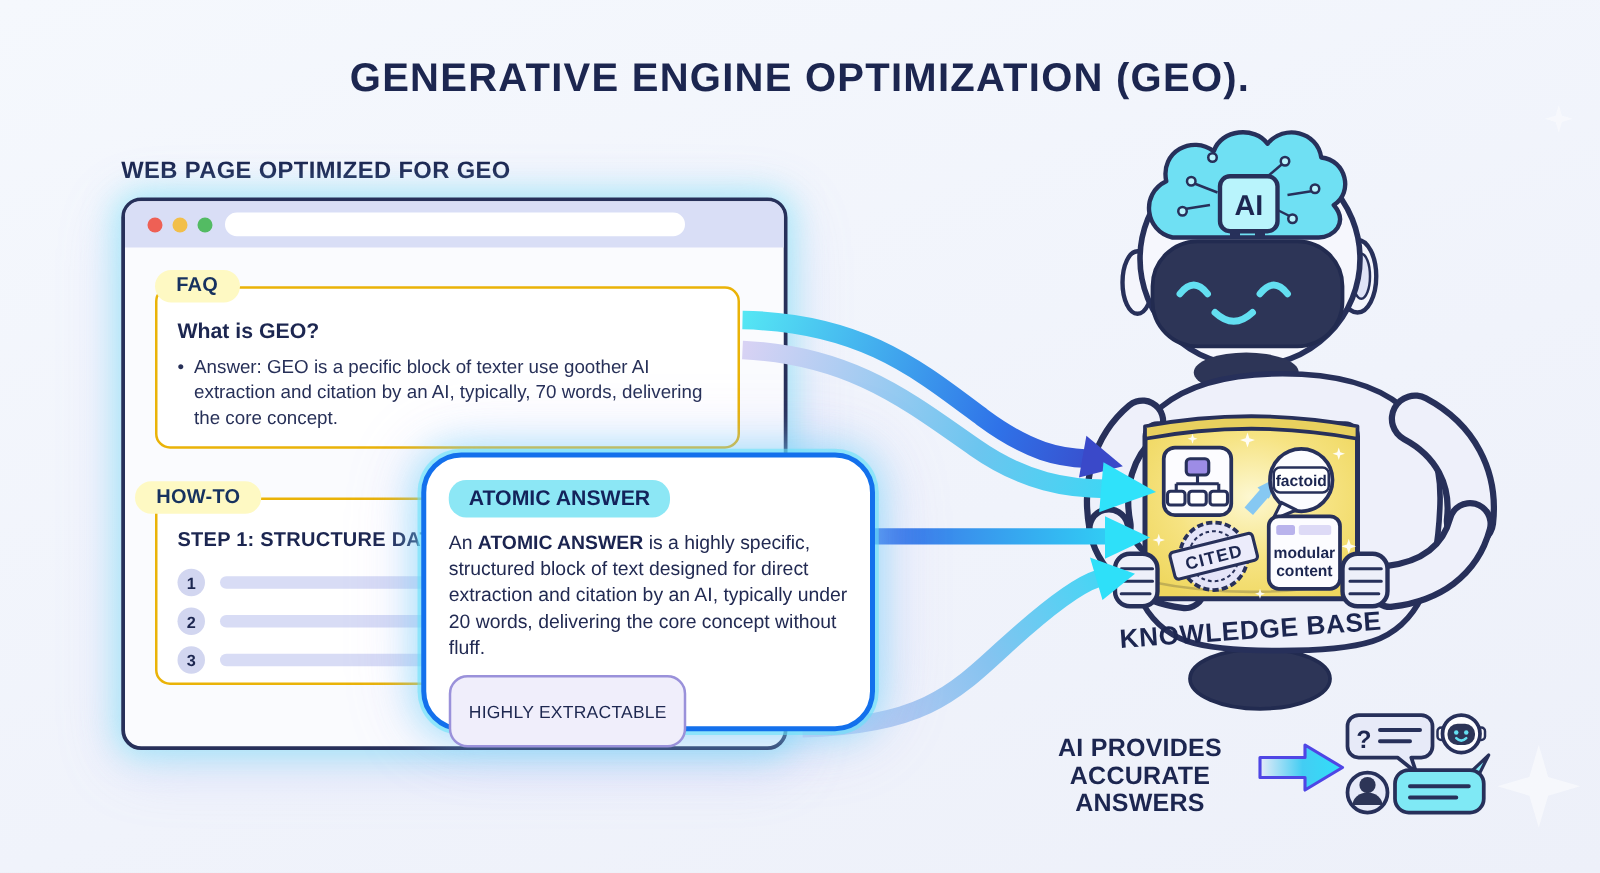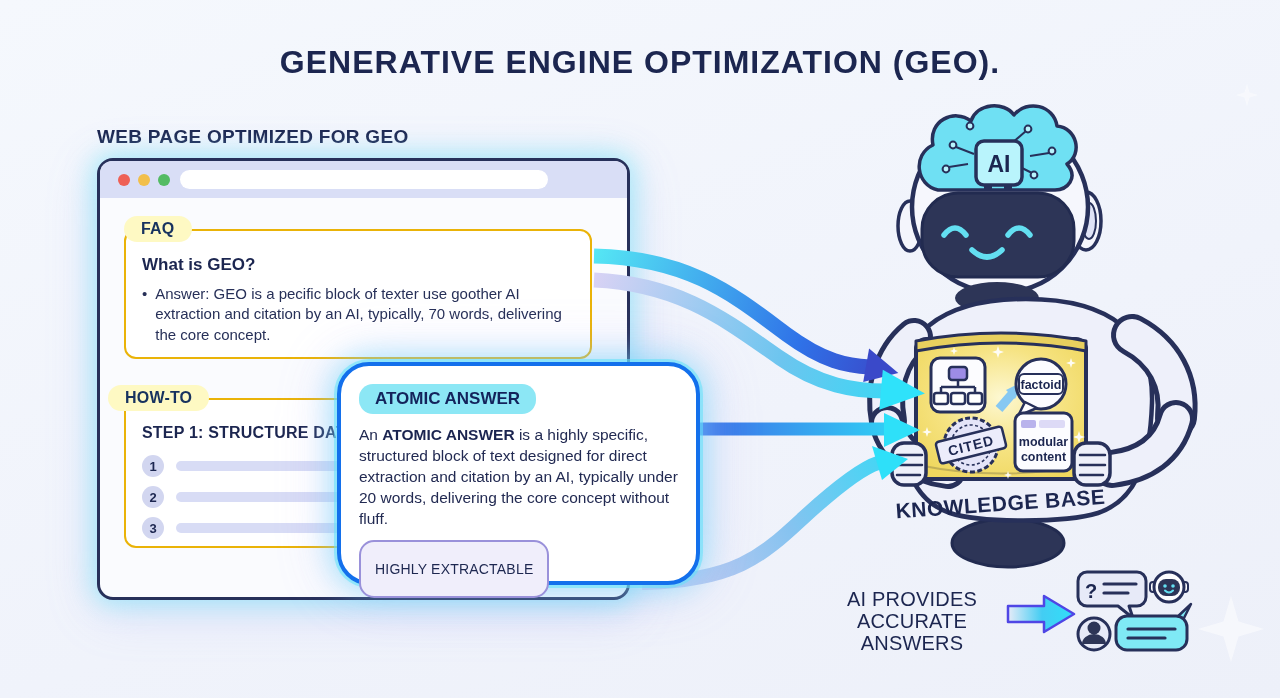--- a/index.html
+++ b/index.html
@@ -45,21 +45,21 @@
     font-size:17px;font-weight:800;padding:5px 16px;border-radius:14px;}
   .atomic-text{margin:10px 18px 0 18px;font-size:15.5px;line-height:1.36;color:#222a52;}
   .atomic-text b{font-weight:800;color:#1b2450;}
   .tag-pill{display:inline-block;margin:11px 0 0 18px;background:#f0eefb;border:2px solid #9a91da;
     color:#1d2750;font-size:14px;font-weight:400;padding:19px 14px;border-radius:15px;letter-spacing:.2px;}
   
   .arrows{position:absolute;left:0;top:0;width:1280px;height:698px;z-index:4;pointer-events:none;}
   .robot{position:absolute;left:858px;top:93px;z-index:2;}
   
   .result-text{position:absolute;left:812px;top:588px;width:200px;text-align:center;z-index:3;
-    font-size:20px;font-weight:400;color:#1c2650;line-height:1.1;letter-spacing:.2px;}
+    font-size:20px;font-weight:700;color:#1c2650;line-height:1.1;letter-spacing:.2px;}
   .chat{position:absolute;left:1076px;top:562px;z-index:3;}
   .sparkle-big{position:absolute;left:1198px;top:596px;opacity:.5;filter:blur(.6px);z-index:1;}
   .sparkle-top{position:absolute;left:1236px;top:84px;opacity:.45;z-index:1;}
 </style>
 </head>
 <body>
 
 <div class="canvas">
 
   <div class="title">GENERATIVE ENGINE OPTIMIZATION (GEO).</div>

